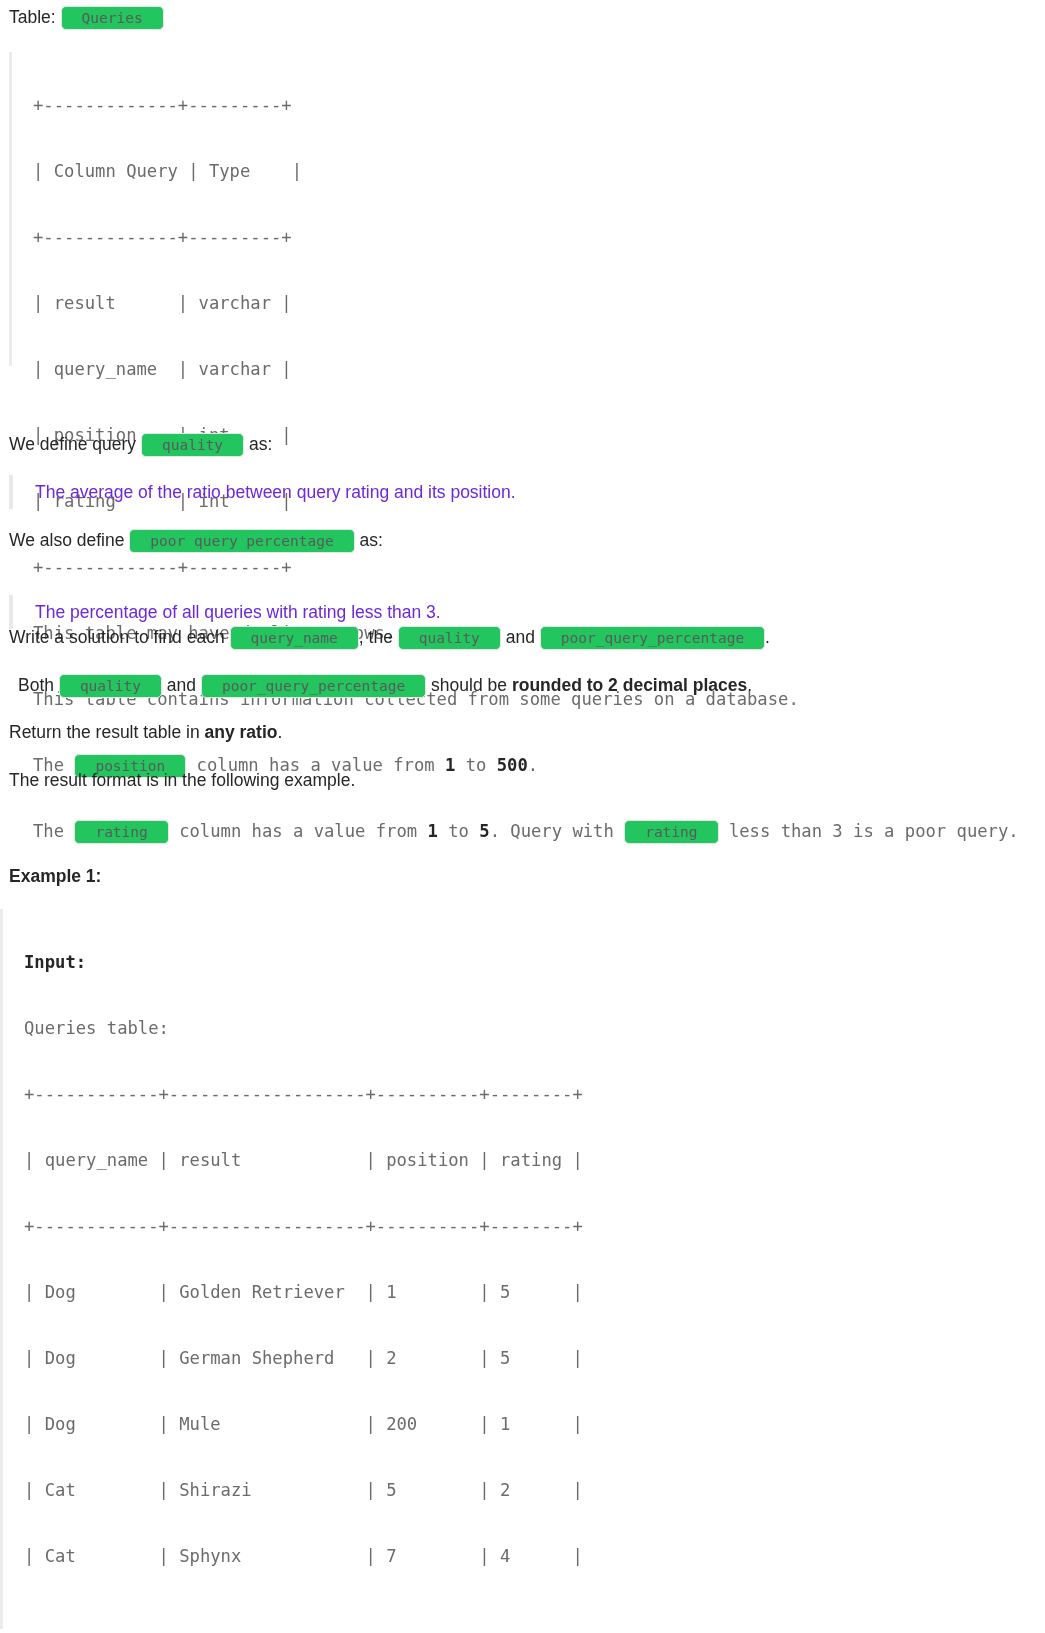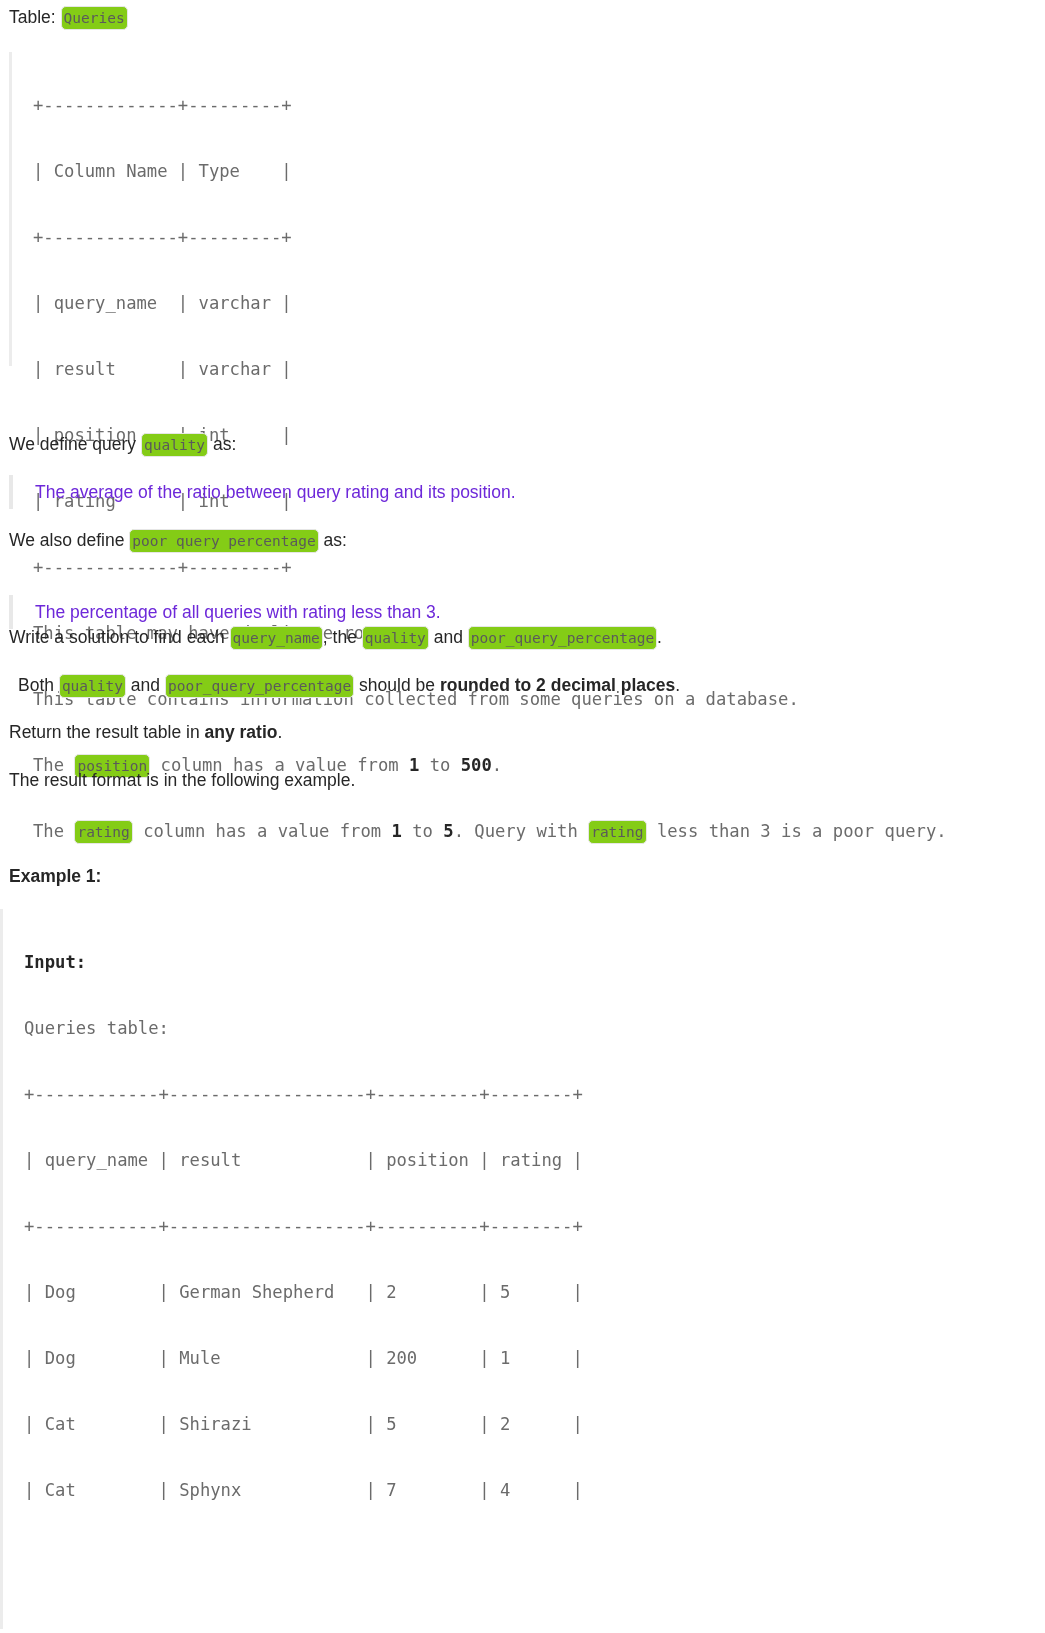--- a/index.html
+++ b/index.html
@@ -5,22 +5,22 @@
   html, body { margin: 0; padding: 0; background: #ffffff; }
   body {
     width: 1045px; min-height: 1633px; position: relative; overflow: hidden;
     font-family: "Liberation Sans", "DejaVu Sans", sans-serif;
     color: #262626; font-size: 17px;
   }
   .para { position: absolute; left: 9px; white-space: nowrap; font-size: 17.5px; color: #262626; line-height: 24px; }
   .code {
     font-family: "DejaVu Sans Mono", "Liberation Mono", monospace;
     font-size: 14.5px; color: #5a5a5a;
-    background: #84cc16; border: 1px solid #e6e6e6; border-radius: 5px;
-    padding: 1px 2px; line-height: 20px; display: inline-block; vertical-align: middle;
+    background: #22c55e; border: 1px solid #e6e6e6; border-radius: 5px;
+    padding: 1px 20px; line-height: 20px; display: inline-block; vertical-align: middle;
   }
   .pre {
     position: absolute; left: 0; border-left: 3px solid #ececec;
     font-family: "DejaVu Sans Mono", "Liberation Mono", monospace;
     font-size: 17.2px; color: #6b6b6b; white-space: pre;
   }
   .pre .line { height: 26px; line-height: 26px; padding-left: 30px; }
   .pre b { color: #262626; font-weight: bold; }
   .pre .code { font-size: 14.5px; }
   .quote {
@@ -33,24 +33,24 @@
 </style>
 </head>
 <body>
 
 <div class="para" style="top:5px;">
   <span>Table: </span><span class="code">Queries</span>
 </div>
 
 <div class="pre" style="top:52px; padding-top:0; height:314px; left:9px;">
   <div class="line" style="padding-left:21px;">+-------------+---------+</div>
-  <div class="line" style="padding-left:21px;">| Column Name | Type    |</div>
+  <div class="line" style="padding-left:21px;">| Column Query | Type    |</div>
   <div class="line" style="padding-left:21px;">+-------------+---------+</div>
+  <div class="line" style="padding-left:21px;">| result      | varchar |</div>
   <div class="line" style="padding-left:21px;">| query_name  | varchar |</div>
-  <div class="line" style="padding-left:21px;">| result      | varchar |</div>
   <div class="line" style="padding-left:21px;">| position    | int     |</div>
   <div class="line" style="padding-left:21px;">| rating      | int     |</div>
   <div class="line" style="padding-left:21px;">+-------------+---------+</div>
   <div class="line" style="padding-left:21px;">This table may have duplicate rows.</div>
   <div class="line" style="padding-left:21px;">This table contains information collected from some queries on a database.</div>
   <div class="line" style="padding-left:21px;"><span>The </span><span class="code">position</span><span> column has a value from </span><b>1</b><span> to </span><b>500</b><span>.</span></div>
   <div class="line" style="padding-left:21px;"><span>The </span><span class="code">rating</span><span> column has a value from </span><b>1</b><span> to </span><b>5</b><span>. Query with </span><span class="code">rating</span><span> less than 3 is a poor query.</span></div>
 </div>
 
 <div class="para" style="top:432px;">
@@ -75,20 +75,21 @@
 <div class="para" style="top:768px;">The result format is in the following example.</div>
 
 <div class="para heading" style="top:864px;">Example 1:</div>
 
 <div class="pre" style="top:909px; left:0; height:720px;">
   <div class="line" style="padding-left:21px;"><b>Input:</b></div>
   <div class="line" style="padding-left:21px;">Queries table:</div>
   <div class="line" style="padding-left:21px;">+------------+-------------------+----------+--------+</div>
   <div class="line" style="padding-left:21px;">| query_name | result            | position | rating |</div>
   <div class="line" style="padding-left:21px;">+------------+-------------------+----------+--------+</div>
+  <div class="line" style="padding-left:21px;">| Dog        | Golden Retriever  | 1        | 5      |</div>
   <div class="line" style="padding-left:21px;">| Dog        | German Shepherd   | 2        | 5      |</div>
   <div class="line" style="padding-left:21px;text-align:right;">| Dog        | Mule              | 200      | 1      |</div>
   <div class="line" style="padding-left:21px;">| Cat        | Shirazi           | 5        | 2      |</div>
   <div class="line" style="padding-left:21px;">| Cat        | Sphynx            | 7        | 4      |</div>
   
   
   
   
   
   

